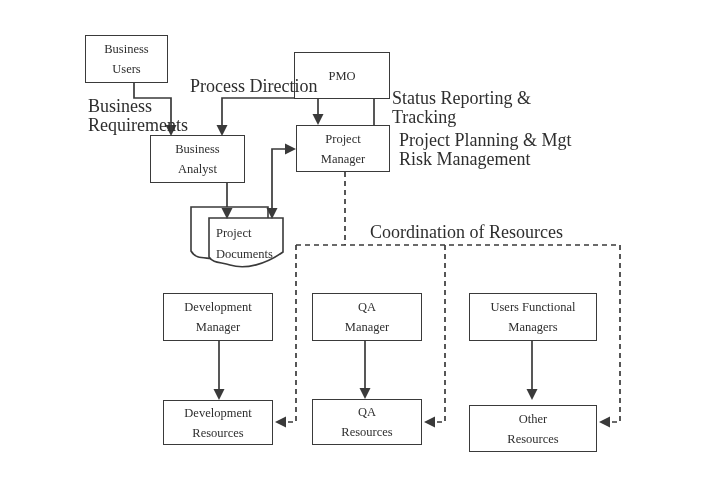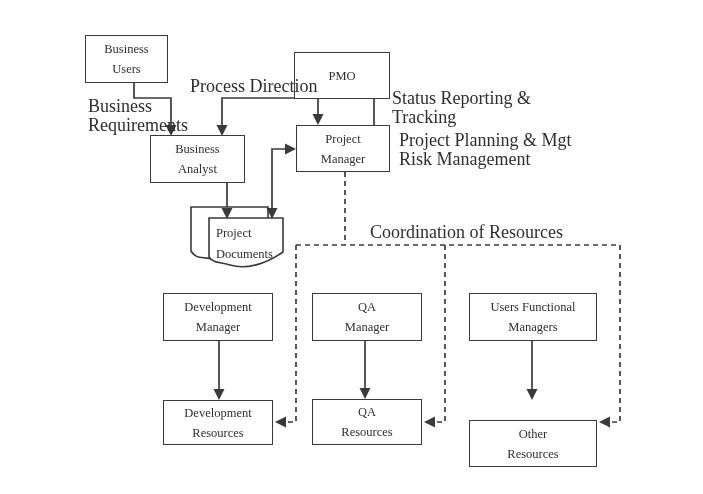--- a/index.html
+++ b/index.html
@@ -112,21 +112,21 @@
 
   <div class="node" style="left:469px;top:293px;width:128px;height:48px;">Users Functional
 Managers</div>
 
   <div class="node" style="left:163px;top:400px;width:110px;height:45px;">Development
 Resources</div>
 
   <div class="node" style="left:312px;top:399px;width:110px;height:46px;">QA
 Resources</div>
 
-  <div class="node" style="left:469px;top:420px;width:128px;height:47px;">Other
+  <div class="node" style="left:469px;top:405px;width:128px;height:47px;">Other
 Resources</div>
 
   <div class="edge-label" style="left:190px;top:77px;">Process Direction</div>
 
   <div class="edge-label" style="left:88px;top:97px;">Business
 Requirements</div>
 
   <div class="edge-label" style="left:392px;top:89px;">Status Reporting &amp;
 Tracking</div>
 

